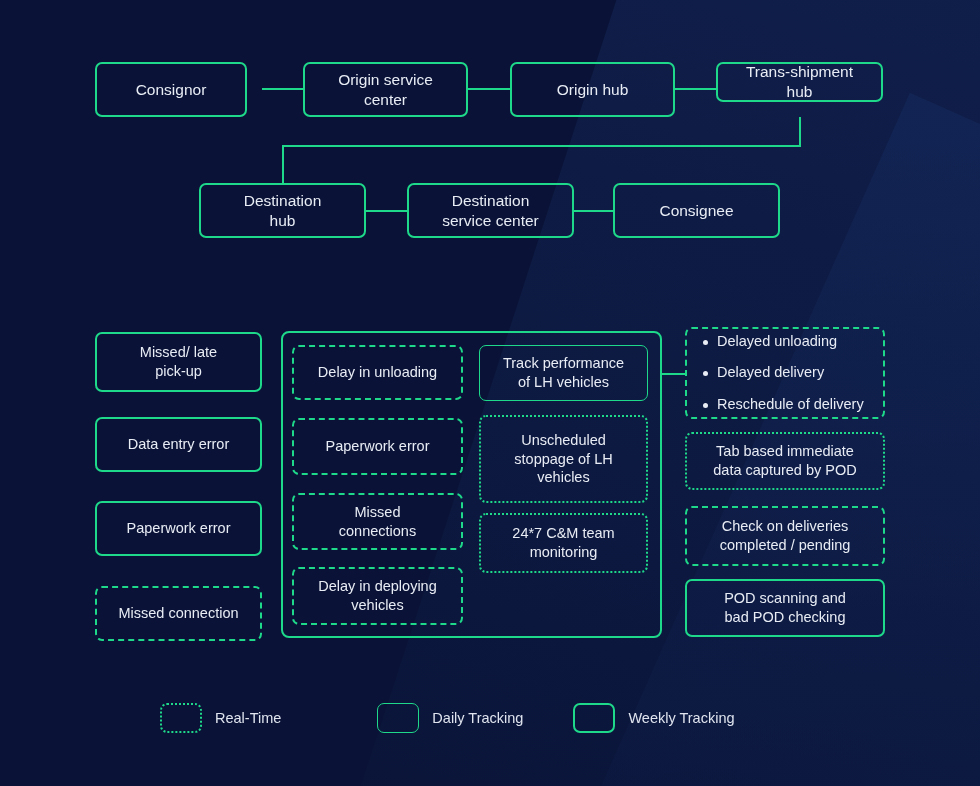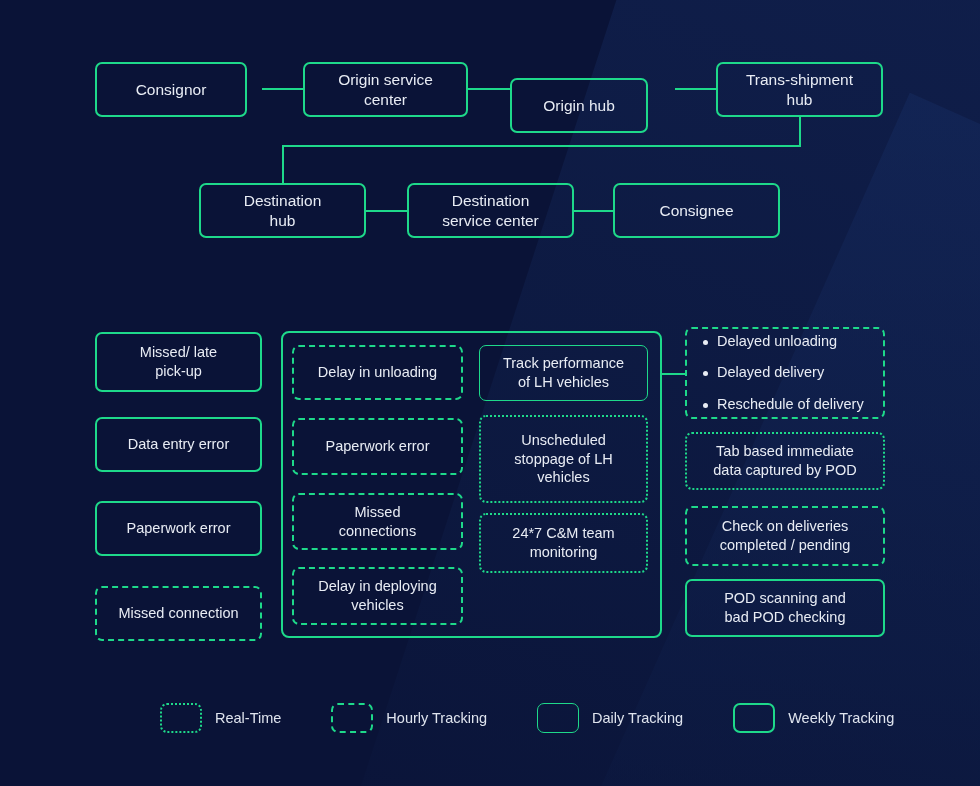--- a/index.html
+++ b/index.html
@@ -89,23 +89,23 @@
 </div>
 
 <div class="stage">
 
   <div class="flow">
 
     <div class="node b-weekly" style="left:95px;top:62px;width:152px;height:55px;">Consignor</div>
 
     <div class="node b-weekly" style="left:303px;top:62px;width:165px;height:55px;">Origin service<br>center</div>
 
-    <div class="node b-weekly" style="left:510px;top:62px;width:138px;height:55px;margin-top:16px;">Origin hub</div>
+    <div class="node b-weekly" style="left:510px;top:62px;width:165px;height:55px;">Origin hub</div>
 
-    <div class="node b-weekly" style="left:716px;top:62px;width:167px;height:55px;">Trans-shipment<br>hub</div>
+    <div class="node b-weekly" style="left:716px;top:62px;width:167px;height:40px;">Trans-shipment<br>hub</div>
 
     <div class="ln lh" style="left:262px;top:88px;width:41px;"></div>
     <div class="ln lh" style="left:468px;top:88px;width:42px;"></div>
     <div class="ln lh" style="left:675px;top:88px;width:41px;"></div>
 
     <div class="ln lv" style="left:799px;top:117px;width:2px;height:30px;"></div>
     <div class="ln lh" style="left:282px;top:145px;width:519px;"></div>
     <div class="ln lv" style="left:282px;top:145px;width:2px;height:39px;"></div>
 
     <div class="node b-weekly" style="left:199px;top:183px;width:167px;height:55px;">Destination<br>hub</div>
@@ -167,24 +167,20 @@
 
     <div class="node b-weekly" style="left:685px;top:579px;width:200px;height:58px;">POD scanning and<br>bad POD checking</div>
   </div>
 
   <div class="legend">
     <div class="lg-item">
       <span class="sw b-real"></span>
       <span class="lg-label">Real-Time</span>
     </div>
     <div class="lg-gap"></div>
-    <div class="lg-item">
-      <span class="sw b-hourly"></span>
-      <span class="lg-label">Hourly Tracking</span>
-    </div>
     <div class="lg-gap"></div>
     <div class="lg-item">
       <span class="sw b-daily"></span>
       <span class="lg-label">Daily Tracking</span>
     </div>
     <div class="lg-gap"></div>
     <div class="lg-item">
       <span class="sw b-weekly"></span>
       <span class="lg-label">Weekly Tracking</span>
     </div>

